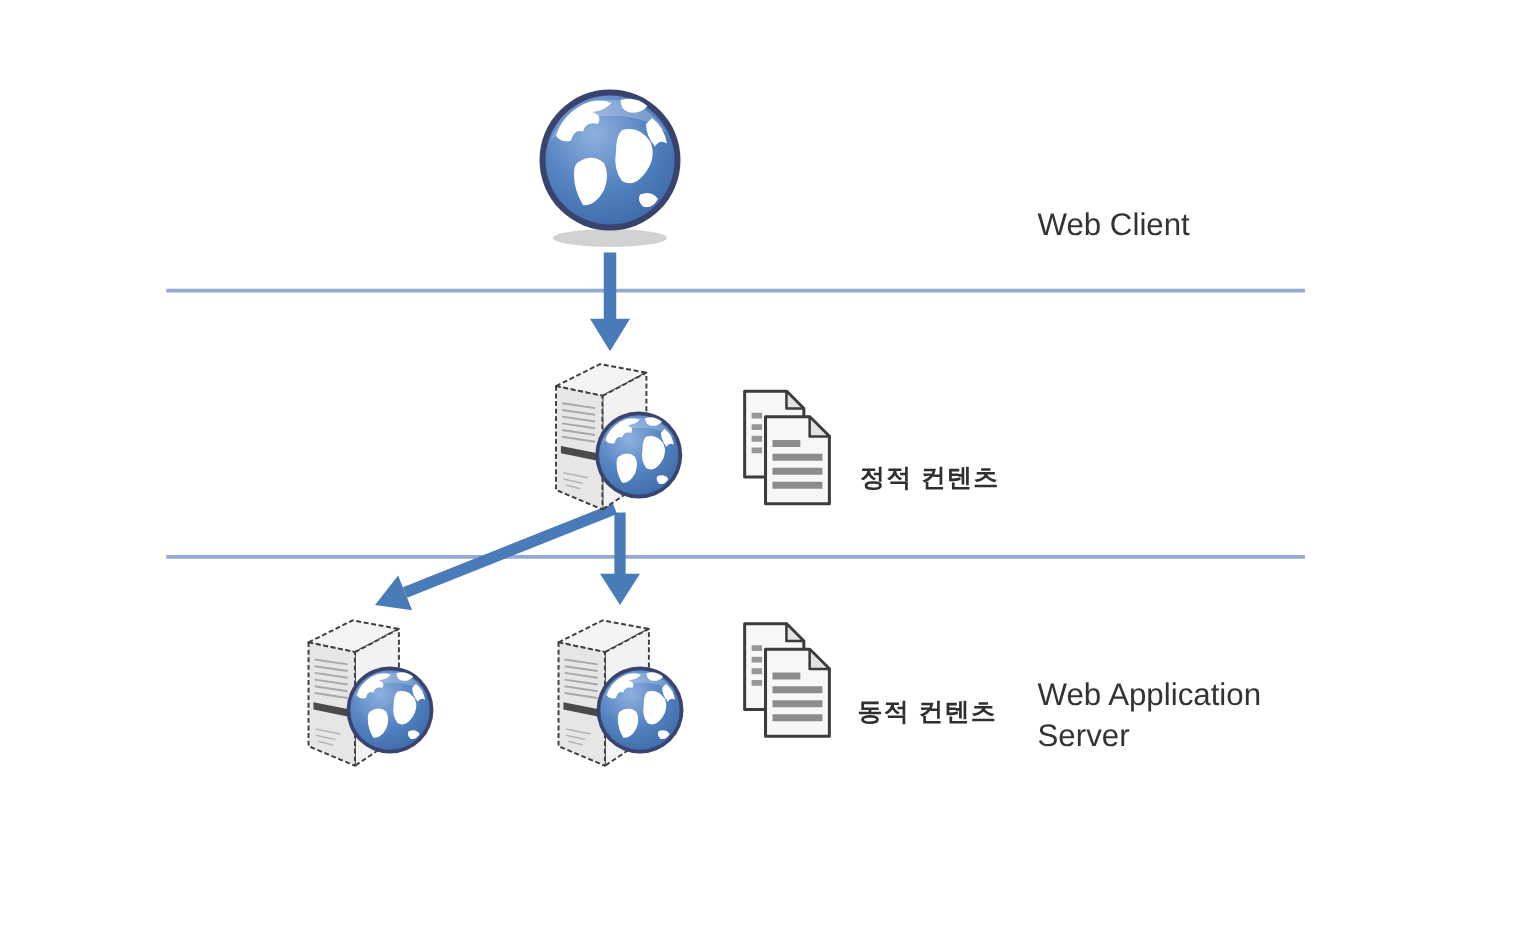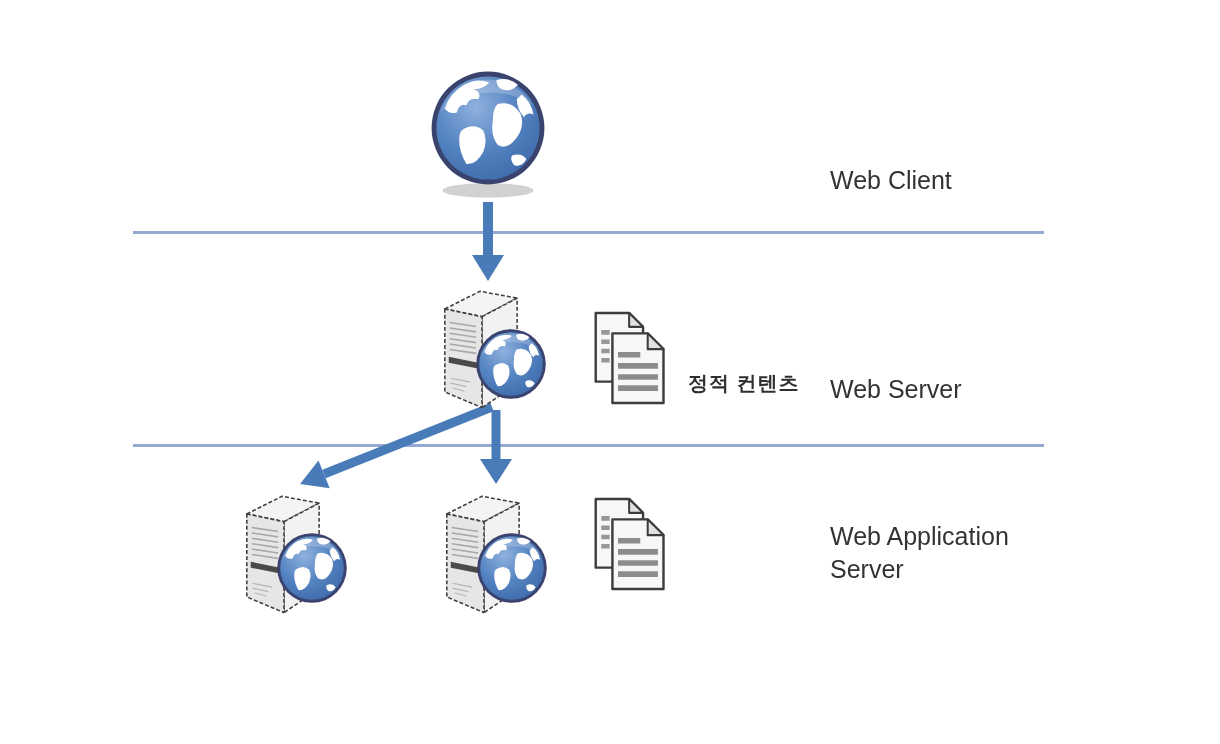--- a/index.html
+++ b/index.html
@@ -46,20 +46,21 @@
   .label.korean {
     font-size: 20px;
     font-weight: 600;
     letter-spacing: 1px;
     color: #2f2f2f;
     text-align: right;
   }
   .label.wrap {
     white-space: normal;
     width: 225px;
+    margin-top: 20px;
   }
 
   
   .globe-rim   { fill: var(--globe-rim, #39436e); }
   .globe-land  { fill: #ffffff; }
   
   .srv-face    { stroke: #3f3f3f; stroke-width: 1.6; stroke-dasharray: 4 2.2; stroke-linejoin: round; }
   .srv-top     { fill: #f4f4f4; }
   .srv-front   { fill: var(--server-gray, #e6e6e6); }
   .srv-side    { fill: #f2f2f2; }
@@ -161,32 +162,32 @@
   <svg class="icon-abs" style="left:437px; top:283px;" width="86" height="128" viewBox="0 0 88 130">
     <use href="#server"></use>
   </svg>
   <svg class="icon-abs" style="left:474px; top:327px;" width="74" height="74" viewBox="0 0 100 100">
     <use href="#globe"></use>
   </svg>
   <svg class="icon-abs" style="left:592px; top:307px;" width="78" height="101" viewBox="0 0 84 104">
     <use href="#documents"></use>
   </svg>
   <div class="label korean" style="left:688px; top:367px;">정적 컨텐츠</div>
-  <div class="label" style="left:830px; top:373px;">Web Server</div>
 
   <svg class="icon-abs" style="left:239px; top:488px;" width="86" height="128" viewBox="0 0 88 130">
     <use href="#server"></use>
   </svg>
   <svg class="icon-abs" style="left:275px; top:531px;" width="74" height="74" viewBox="0 0 100 100">
     <use href="#globe"></use>
   </svg>
   <svg class="icon-abs" style="left:439px; top:488px;" width="86" height="128" viewBox="0 0 88 130">
     <use href="#server"></use>
   </svg>
   <svg class="icon-abs" style="left:475px; top:531px;" width="74" height="74" viewBox="0 0 100 100">
     <use href="#globe"></use>
   </svg>
   <svg class="icon-abs" style="left:592px; top:493px;" width="78" height="101" viewBox="0 0 84 104">
     <use href="#documents"></use>
   </svg>
+  <div class="label korean" style="left:686px; top:554px;">동적 컨텐츠</div>
   <div class="label wrap" style="left:830px; top:520px;">Web Application Server</div>
 
 </div>
 
 </body></html>

